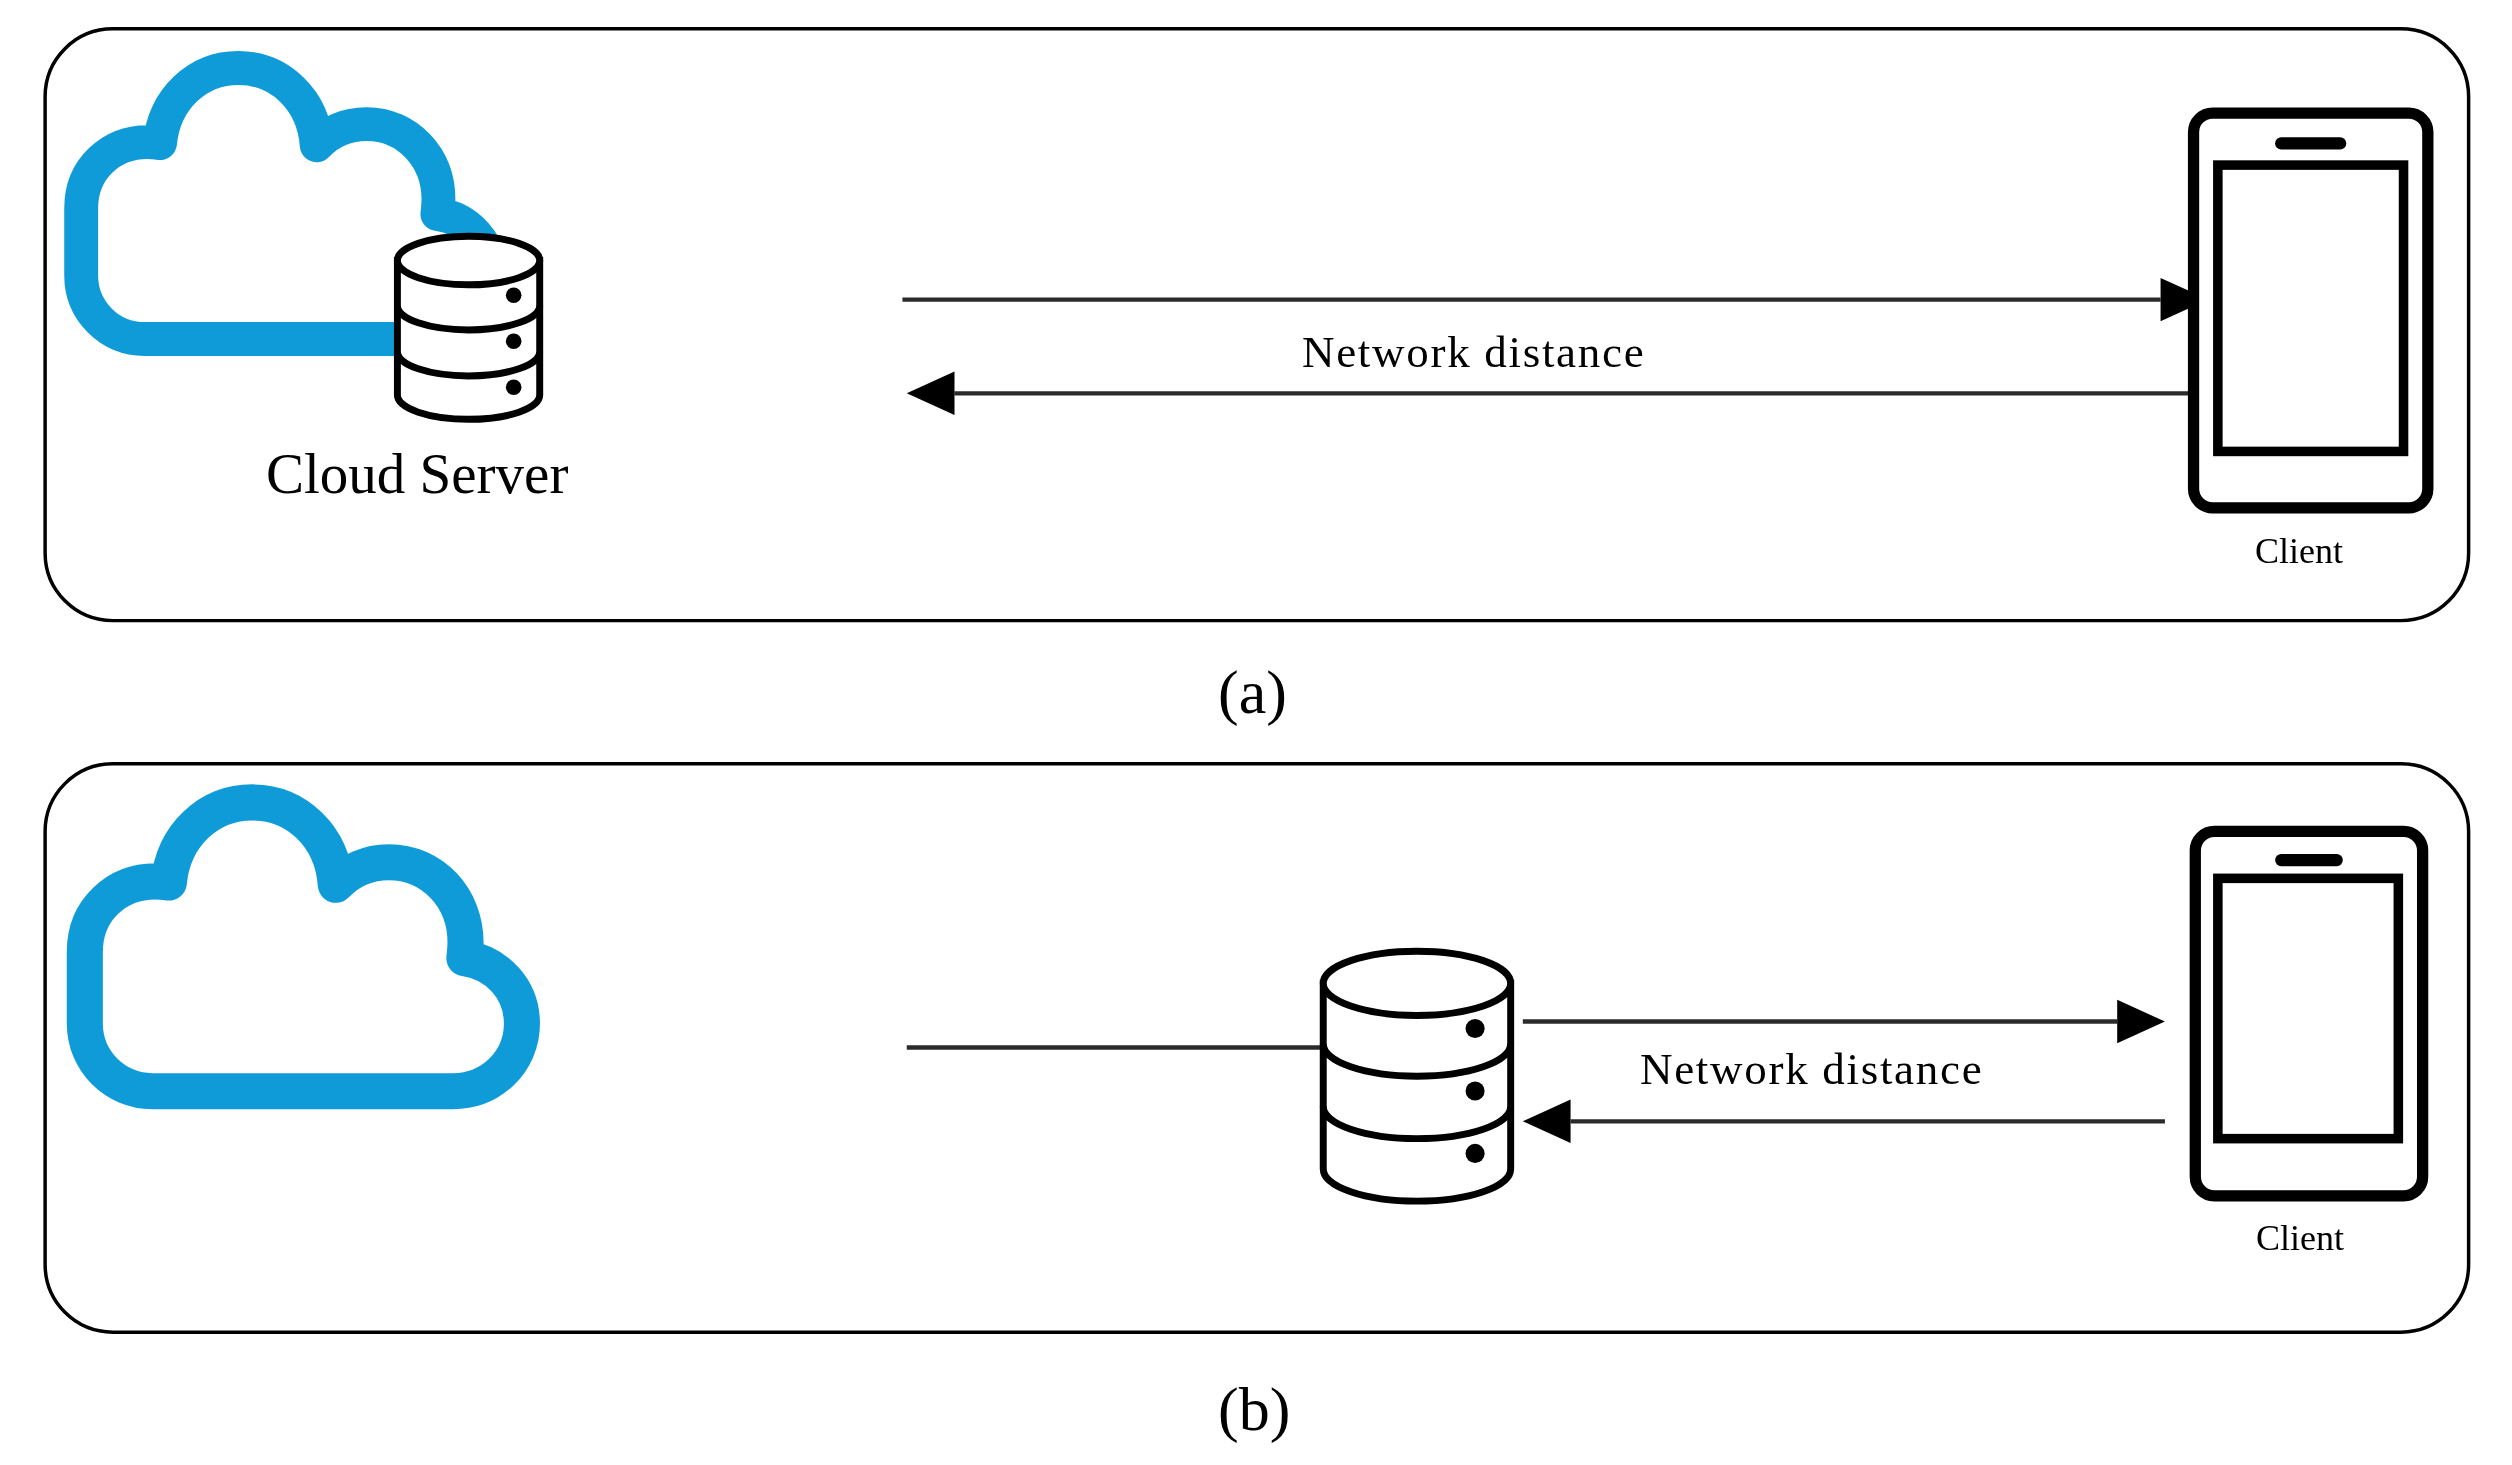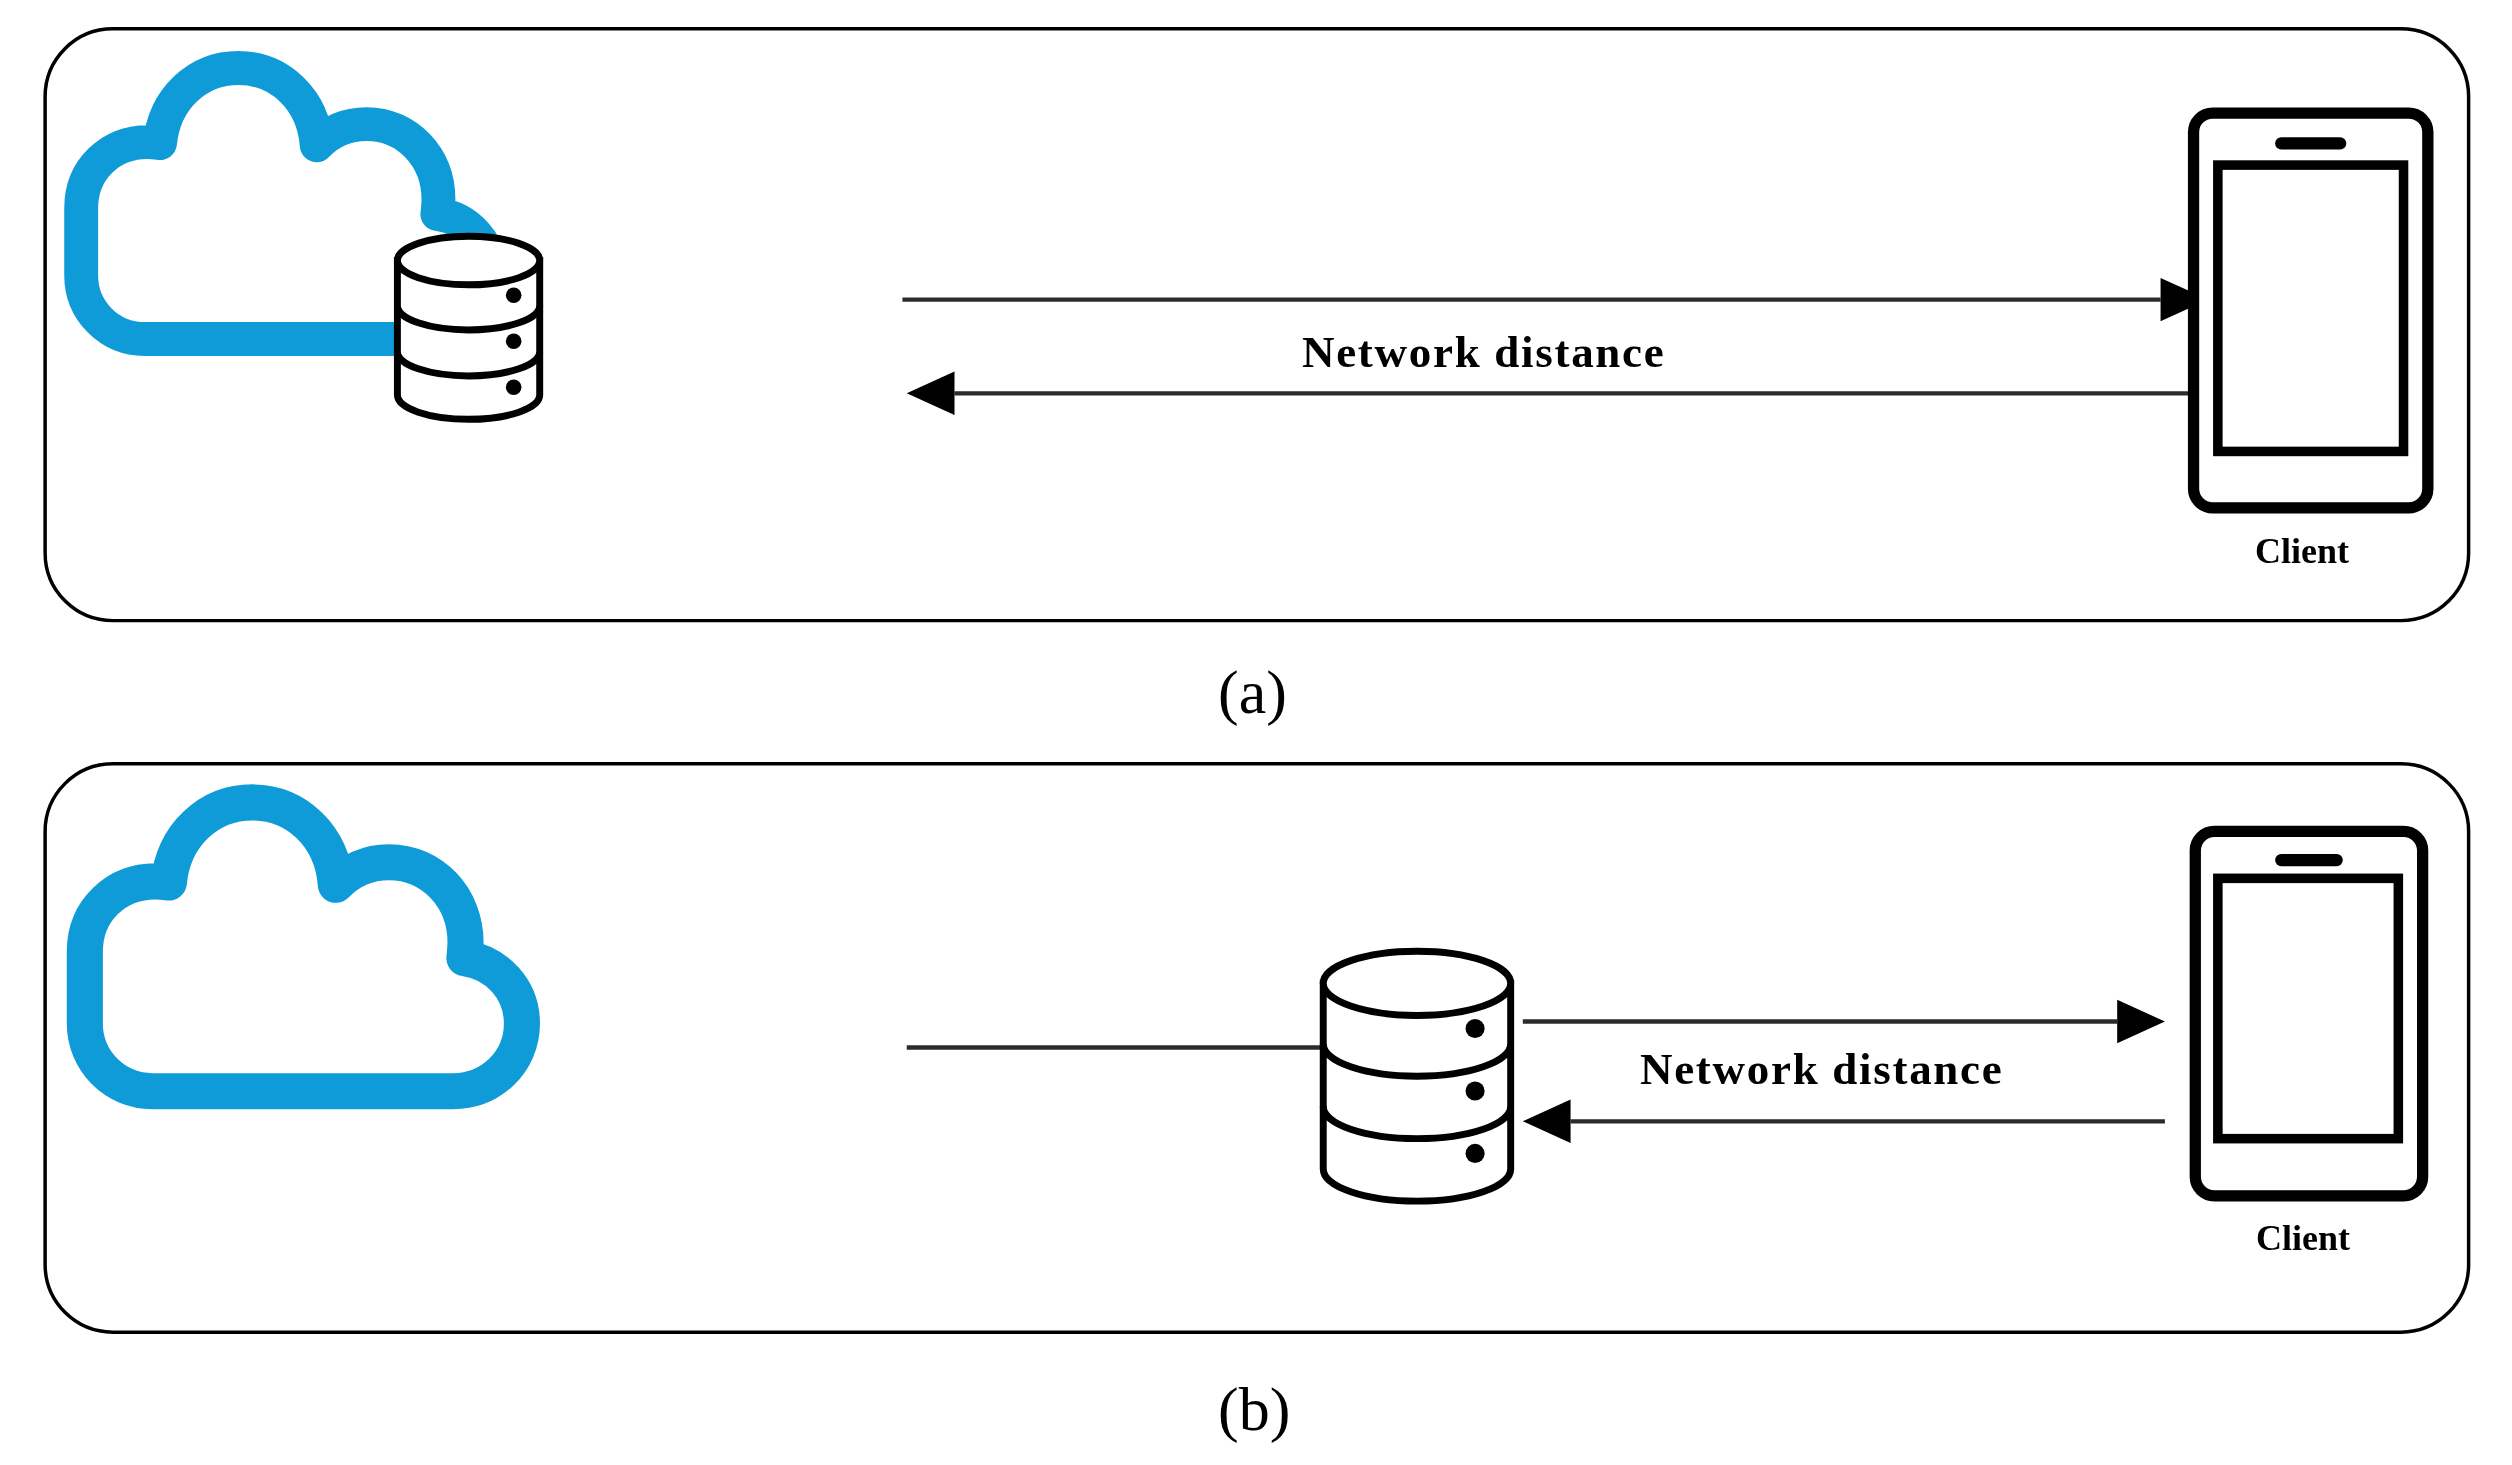--- a/index.html
+++ b/index.html
@@ -60,21 +60,21 @@
   .phone-speaker { fill: #000000; }
   .conn-line {
     stroke: #2b2b2b;
     stroke-width: 5;
     fill: none;
   }
   .arrow-head { fill: #000000; }
   .lbl {
     position: absolute;
     font-family: "Liberation Serif", serif;
-    font-weight: bold;
+    font-weight: normal;
     color: #000000;
     white-space: nowrap;
     line-height: 1;
   }
   .lbl-server {
     font-size: 57px;
     letter-spacing: 0px;
   }
   .lbl-client {
     font-size: 36px;
@@ -186,20 +186,21 @@
     </g>
 
     <g>
       <rect class="phone-body" x="2530" y="958" width="262" height="420" rx="22" ry="22"></rect>
       <rect class="phone-speaker" x="2622" y="984" width="78" height="14" rx="7" ry="7"></rect>
       <rect class="phone-screen" x="2556" y="1012" width="208" height="300"></rect>
     </g>
 
   </svg>
 
+  <div class="lbl lbl-server" style="left:266px; top:445px;">Cloud Server</div>
 
   <div class="lbl lbl-netdist" style="left:1302px; top:330px;">Network distance</div>
 
   <div class="lbl lbl-client" style="left:2255px; top:533px;">Client</div>
 
   <div class="lbl lbl-caption" style="left:1218px; top:661px;">(a)</div>
 
 
   <div class="lbl lbl-netdist" style="left:1640px; top:1047px;">Network distance</div>
 

